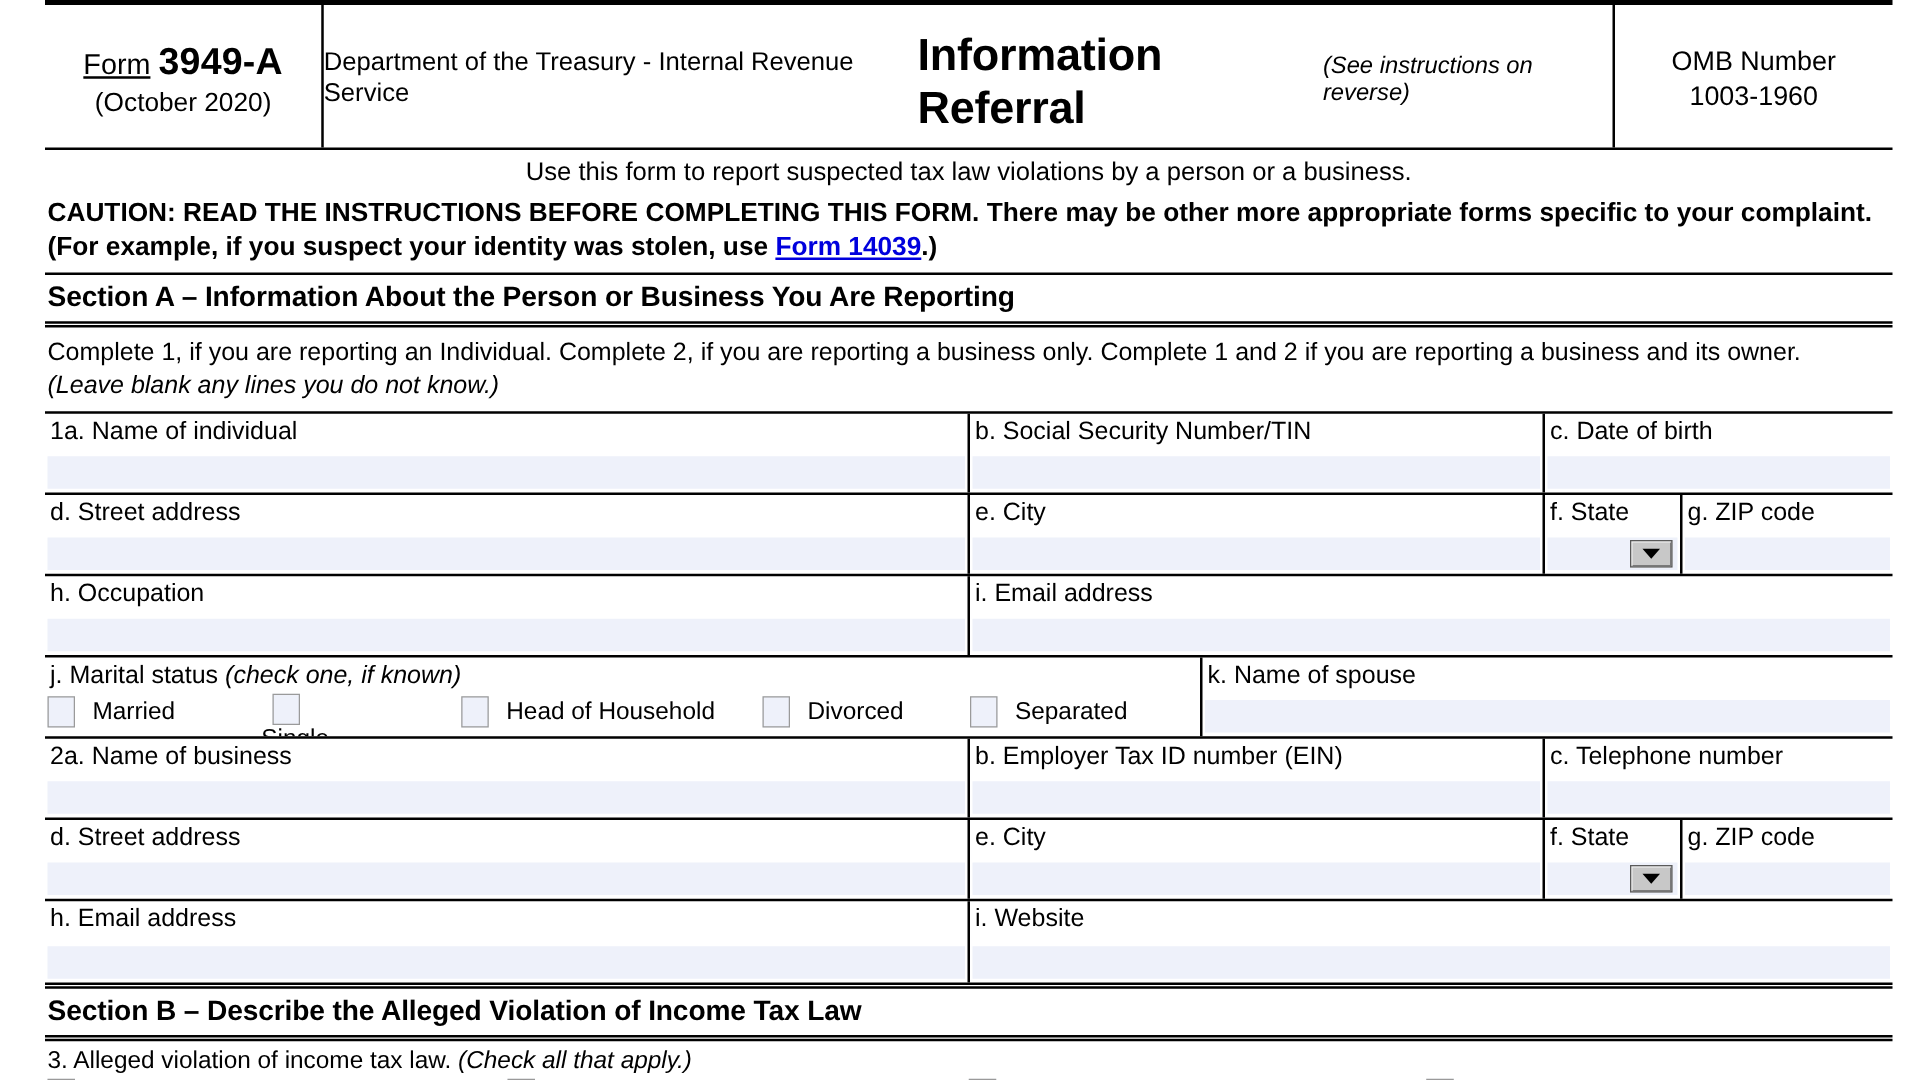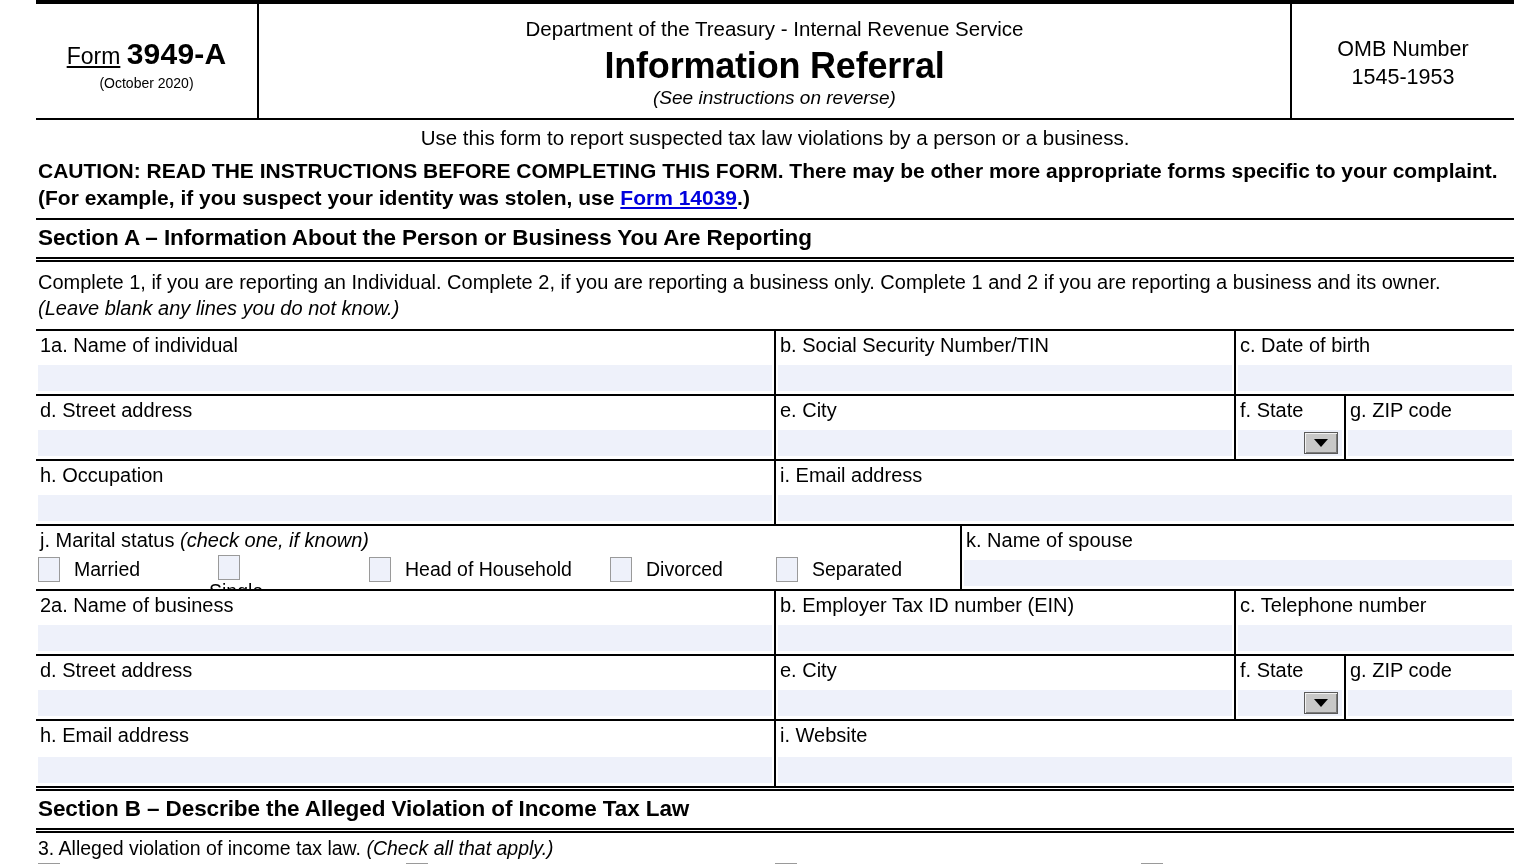--- a/index.html
+++ b/index.html
@@ -56,26 +56,26 @@
     justify-content: center;
     padding-top: 6px;
   }
   .form-line {
     font-size: 23px;
     line-height: 1.15;
     white-space: nowrap;
   }
   .form-line .fw { font-weight: 400; text-decoration: underline; }
   .form-no { font-weight: bold; font-size: 30px; letter-spacing: .2px; }
-  .form-rev { font-size: 14px; margin-top: 4px; }
+  .form-rev { font-size: 21px; margin-top: 4px; }
 
   .hdr-center {
     flex: 1;
     display: flex;
-    flex-direction: column;
+    flex-direction: row;
     align-items: center;
     justify-content: center;
     padding-top: 4px;
     border-right: 2px solid #000;
     box-sizing: border-box;
   }
   .dept { font-size: 20.5px; line-height: 1.2; }
   .big-title {
     font-size: 36px;
     font-weight: bold;
@@ -239,21 +239,21 @@
         </div>
         <div class="form-rev">(October 2020)</div>
       </div>
       <div class="hdr-center">
         <div class="dept">Department of the Treasury - Internal Revenue Service</div>
         <div class="big-title">Information Referral</div>
         <div class="subtitle">(See instructions on reverse)</div>
       </div>
       <div class="hdr-right">
         <div class="omb-line">OMB Number</div>
-        <div class="omb-line">1545-1953</div>
+        <div class="omb-line">1003-1960</div>
       </div>
     </div>
 
     <div class="rule-med"></div>
 
     <div class="use-line">Use this form to report suspected tax law violations by a person or a business.</div>
 
     <div class="caution">
       <div>CAUTION: READ THE INSTRUCTIONS BEFORE COMPLETING THIS FORM. There may be other more appropriate forms specific to your complaint.</div>
       <div><span>(For example, if you suspect your identity was stolen, use </span><a href="#">Form 14039</a><span>.)</span></div>

